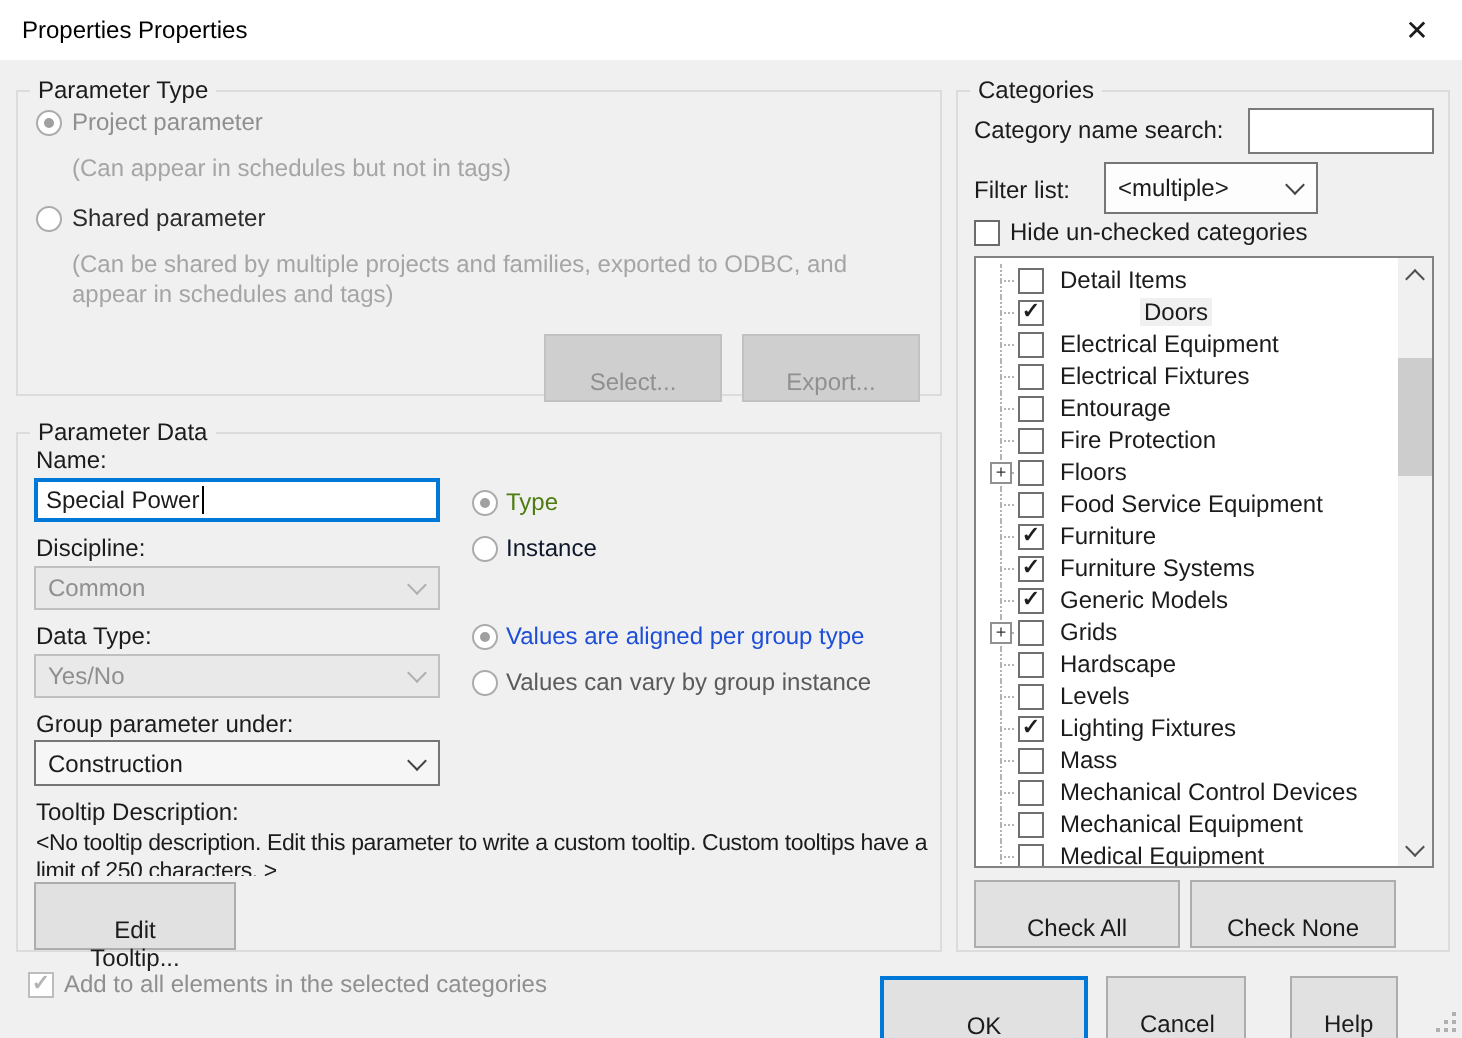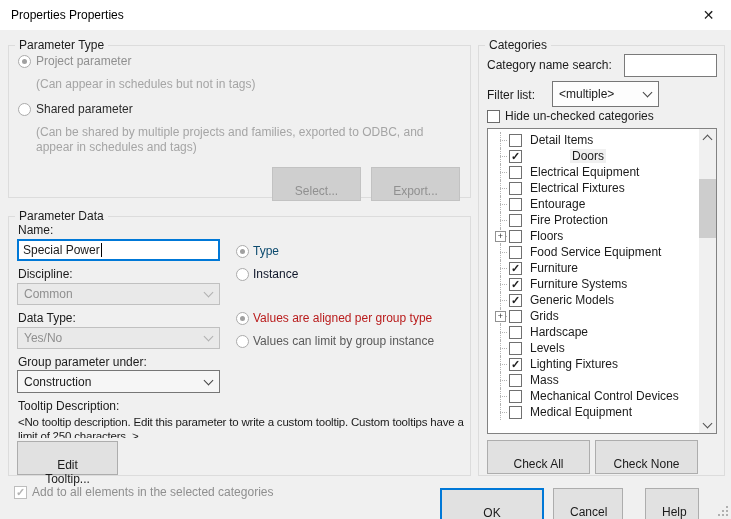--- a/index.html
+++ b/index.html
@@ -125,27 +125,27 @@
   <span class="lbl" style="left:18px; top:355px;">Group parameter under:</span>
   <div class="combo enabled" style="left:17px; top:370px; width:203px; height:23px;">
     <span>Construction</span>
     <span class="chev"></span>
   </div>
   <span class="lbl" style="left:18px; top:399px;">Tooltip Description:</span>
   <div class="tooltip-text">&lt;No tooltip description. Edit this parameter to write a custom tooltip. Custom tooltips have a limit of 250 characters. &gt;</div>
   <button class="btn" style="left:17px; top:441px; width:101px; height:24px;">Edit Tooltip...</button>
 
   <span class="radio sel" style="left:236px; top:245px;"></span>
-  <span class="lbl" style="left:253px; top:244px; color:#0c4a6e;">Type</span>
+  <span class="lbl" style="left:253px; top:244px; color:#4d7c0f;">Type</span>
   <span class="radio" style="left:236px; top:268px;"></span>
   <span class="lbl" style="left:253px; top:267px; color:#0f172a;">Instance</span>
   <span class="radio sel" style="left:236px; top:312px;"></span>
-  <span class="lbl" style="left:253px; top:311px; color:#b91c1c;">Values are aligned per group type</span>
+  <span class="lbl" style="left:253px; top:311px; color:#1d4ed8;">Values are aligned per group type</span>
   <span class="radio" style="left:236px; top:335px;"></span>
-  <span class="lbl" style="left:253px; top:334px; color:#5a5a5a;">Values can limit by group instance</span>
+  <span class="lbl" style="left:253px; top:334px; color:#5a5a5a;">Values can vary by group instance</span>
 
   <div class="groupbox" style="left:478px; top:45px; width:245px; height:429px;">
     <span class="groupbox-title">Categories</span>
   </div>
   <span class="lbl" style="left:487px; top:58px;">Category name search:</span>
   <input class="textbox" style="left: 624px; top: 54px; width: 93px; height: 23px;" value="">
   <span class="lbl" style="left:487px; top:88px;">Filter list:</span>
   <div class="combo enabled" style="left:552px; top:81px; width:107px; height:26px; background:#fdfdfd;">
     <span>&lt;multiple&gt;</span>
     <span class="chev"></span>
@@ -236,20 +236,25 @@
         </div>
         <div class="tree-row">
           <span class="tree-gutter"></span>
           <span class="tree-checkbox"></span>
           <span class="tree-label">Mass</span>
         </div>
         <div class="tree-row">
           <span class="tree-gutter"></span>
           <span class="tree-checkbox"></span>
           <span class="tree-label">Mechanical Control Devices</span>
+        </div>
+        <div class="tree-row">
+          <span class="tree-gutter"></span>
+          <span class="tree-checkbox"></span>
+          <span class="tree-label">Mechanical Equipment</span>
         </div>
         <div class="tree-row">
           <span class="tree-gutter"></span>
           <span class="tree-checkbox"></span>
           <span class="tree-label">Medical Equipment</span>
         </div>
       </div>
     <div class="sbar">
       <div class="sbar-btn" style="top:0;">
           <span class="chev up"></span>

